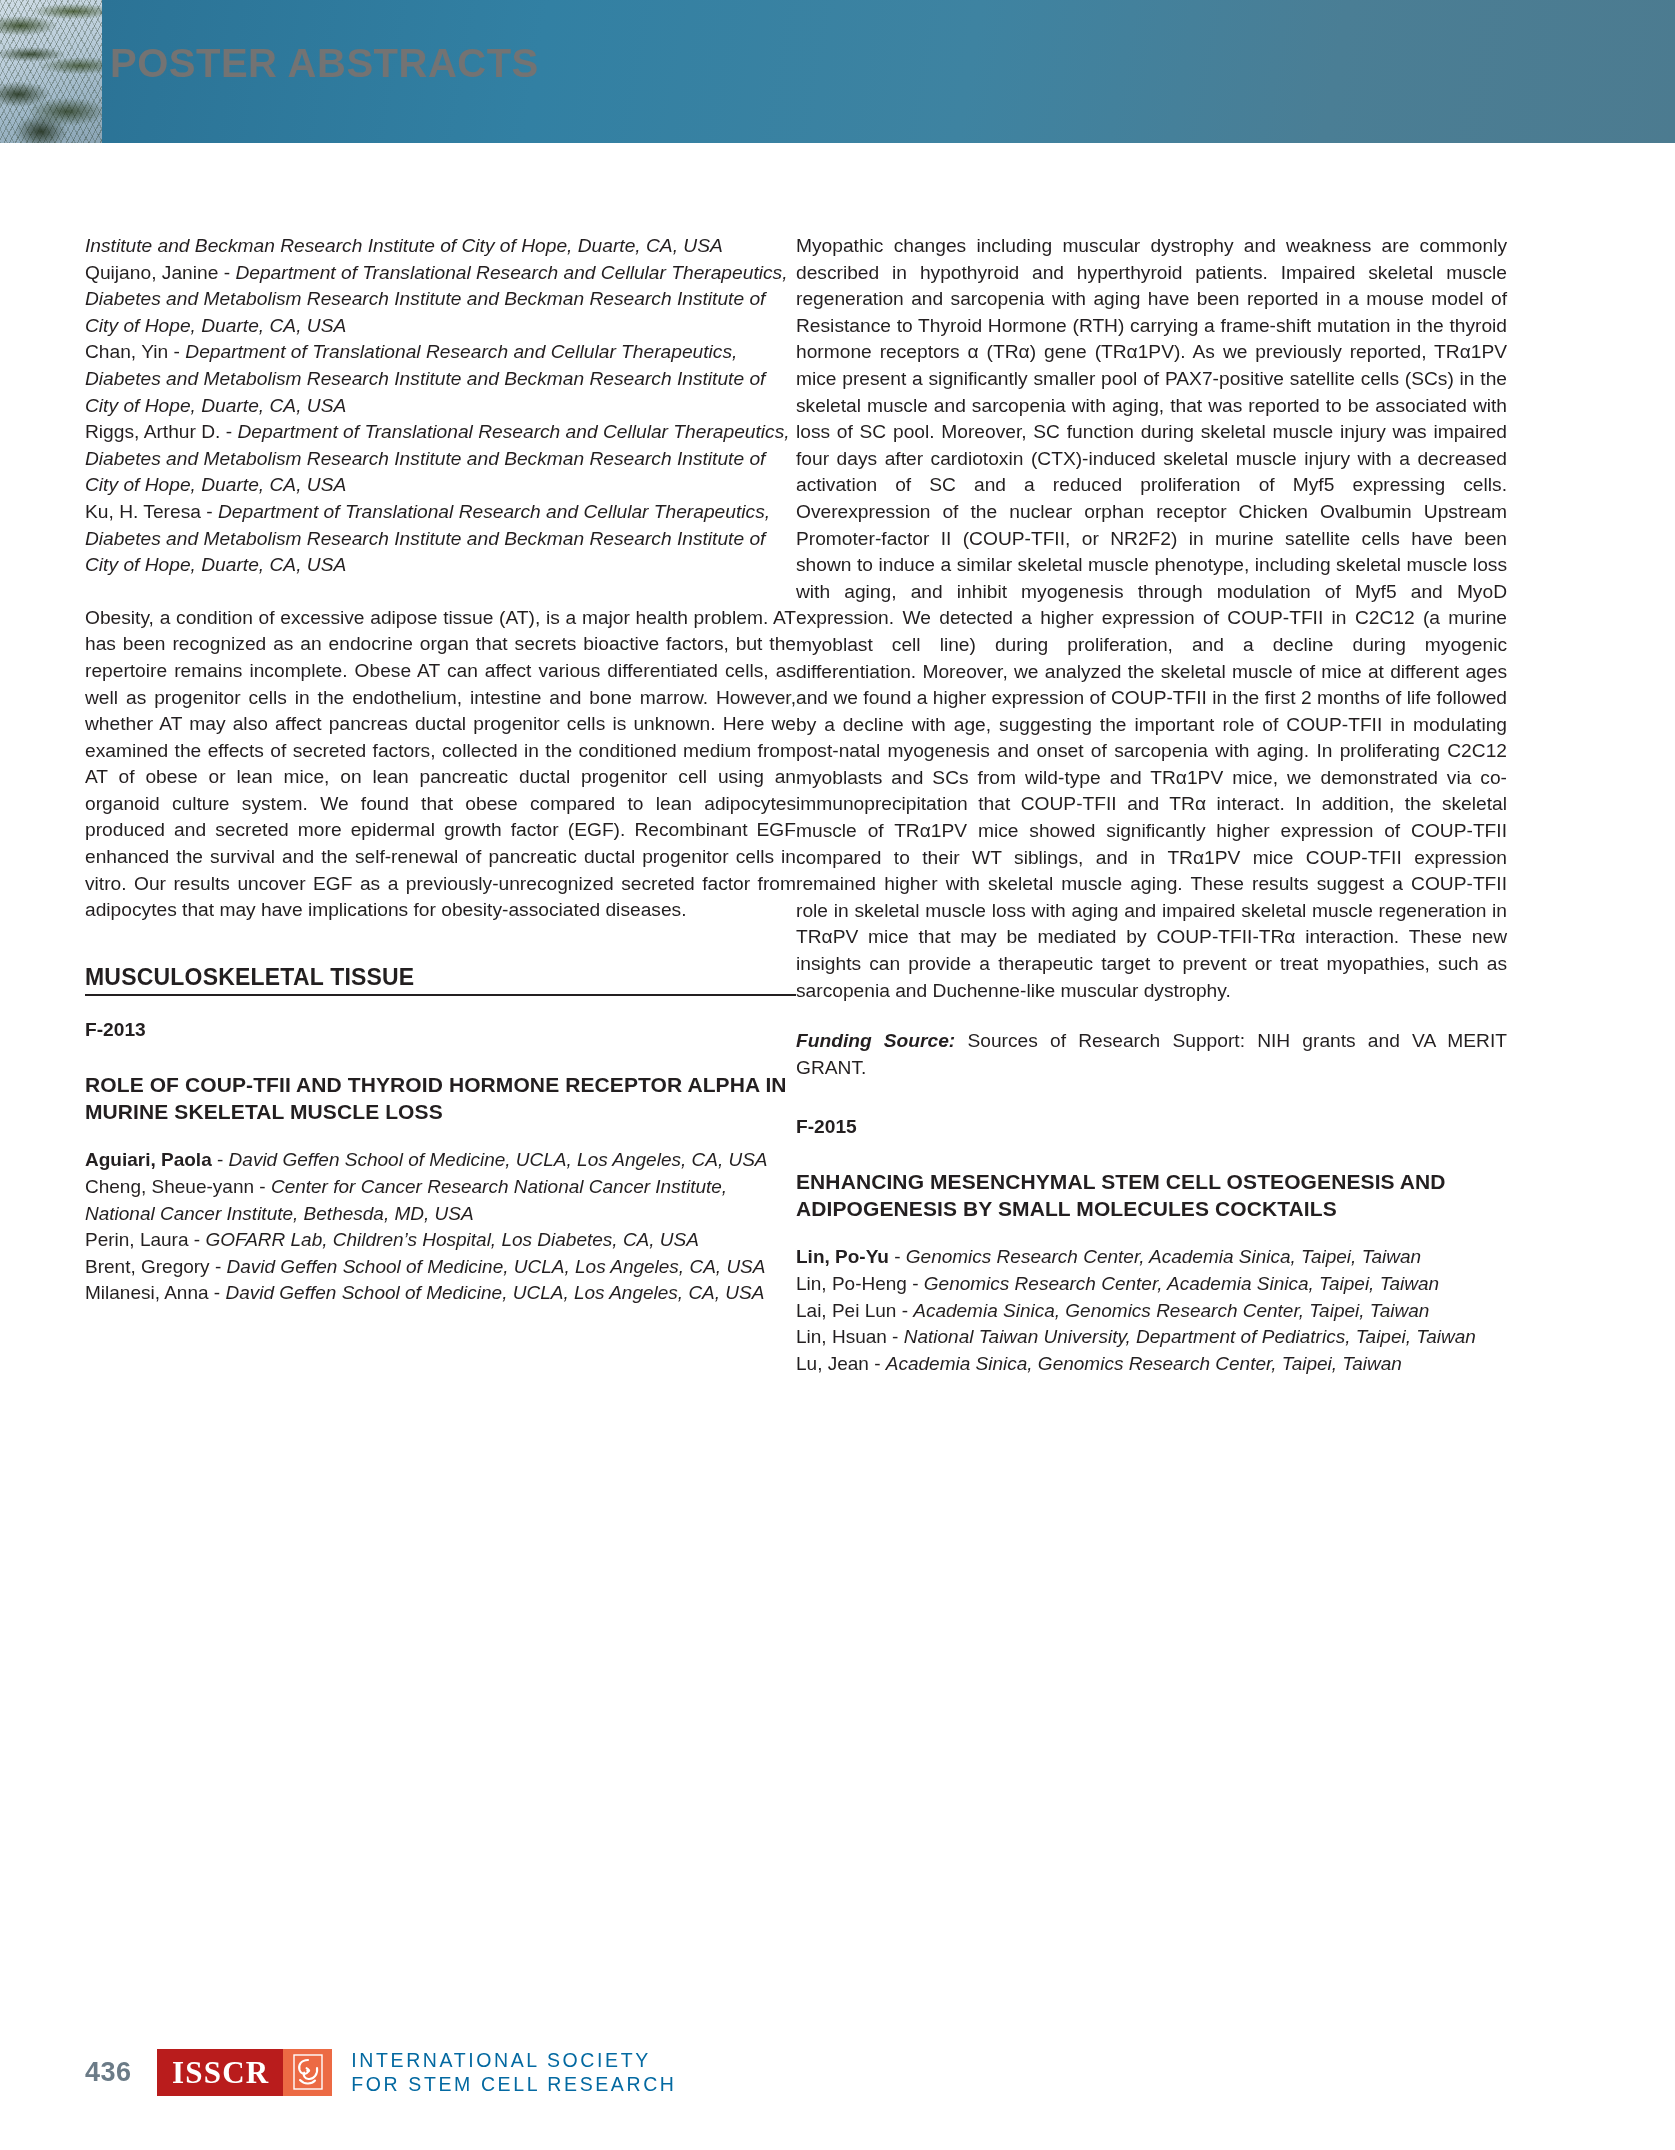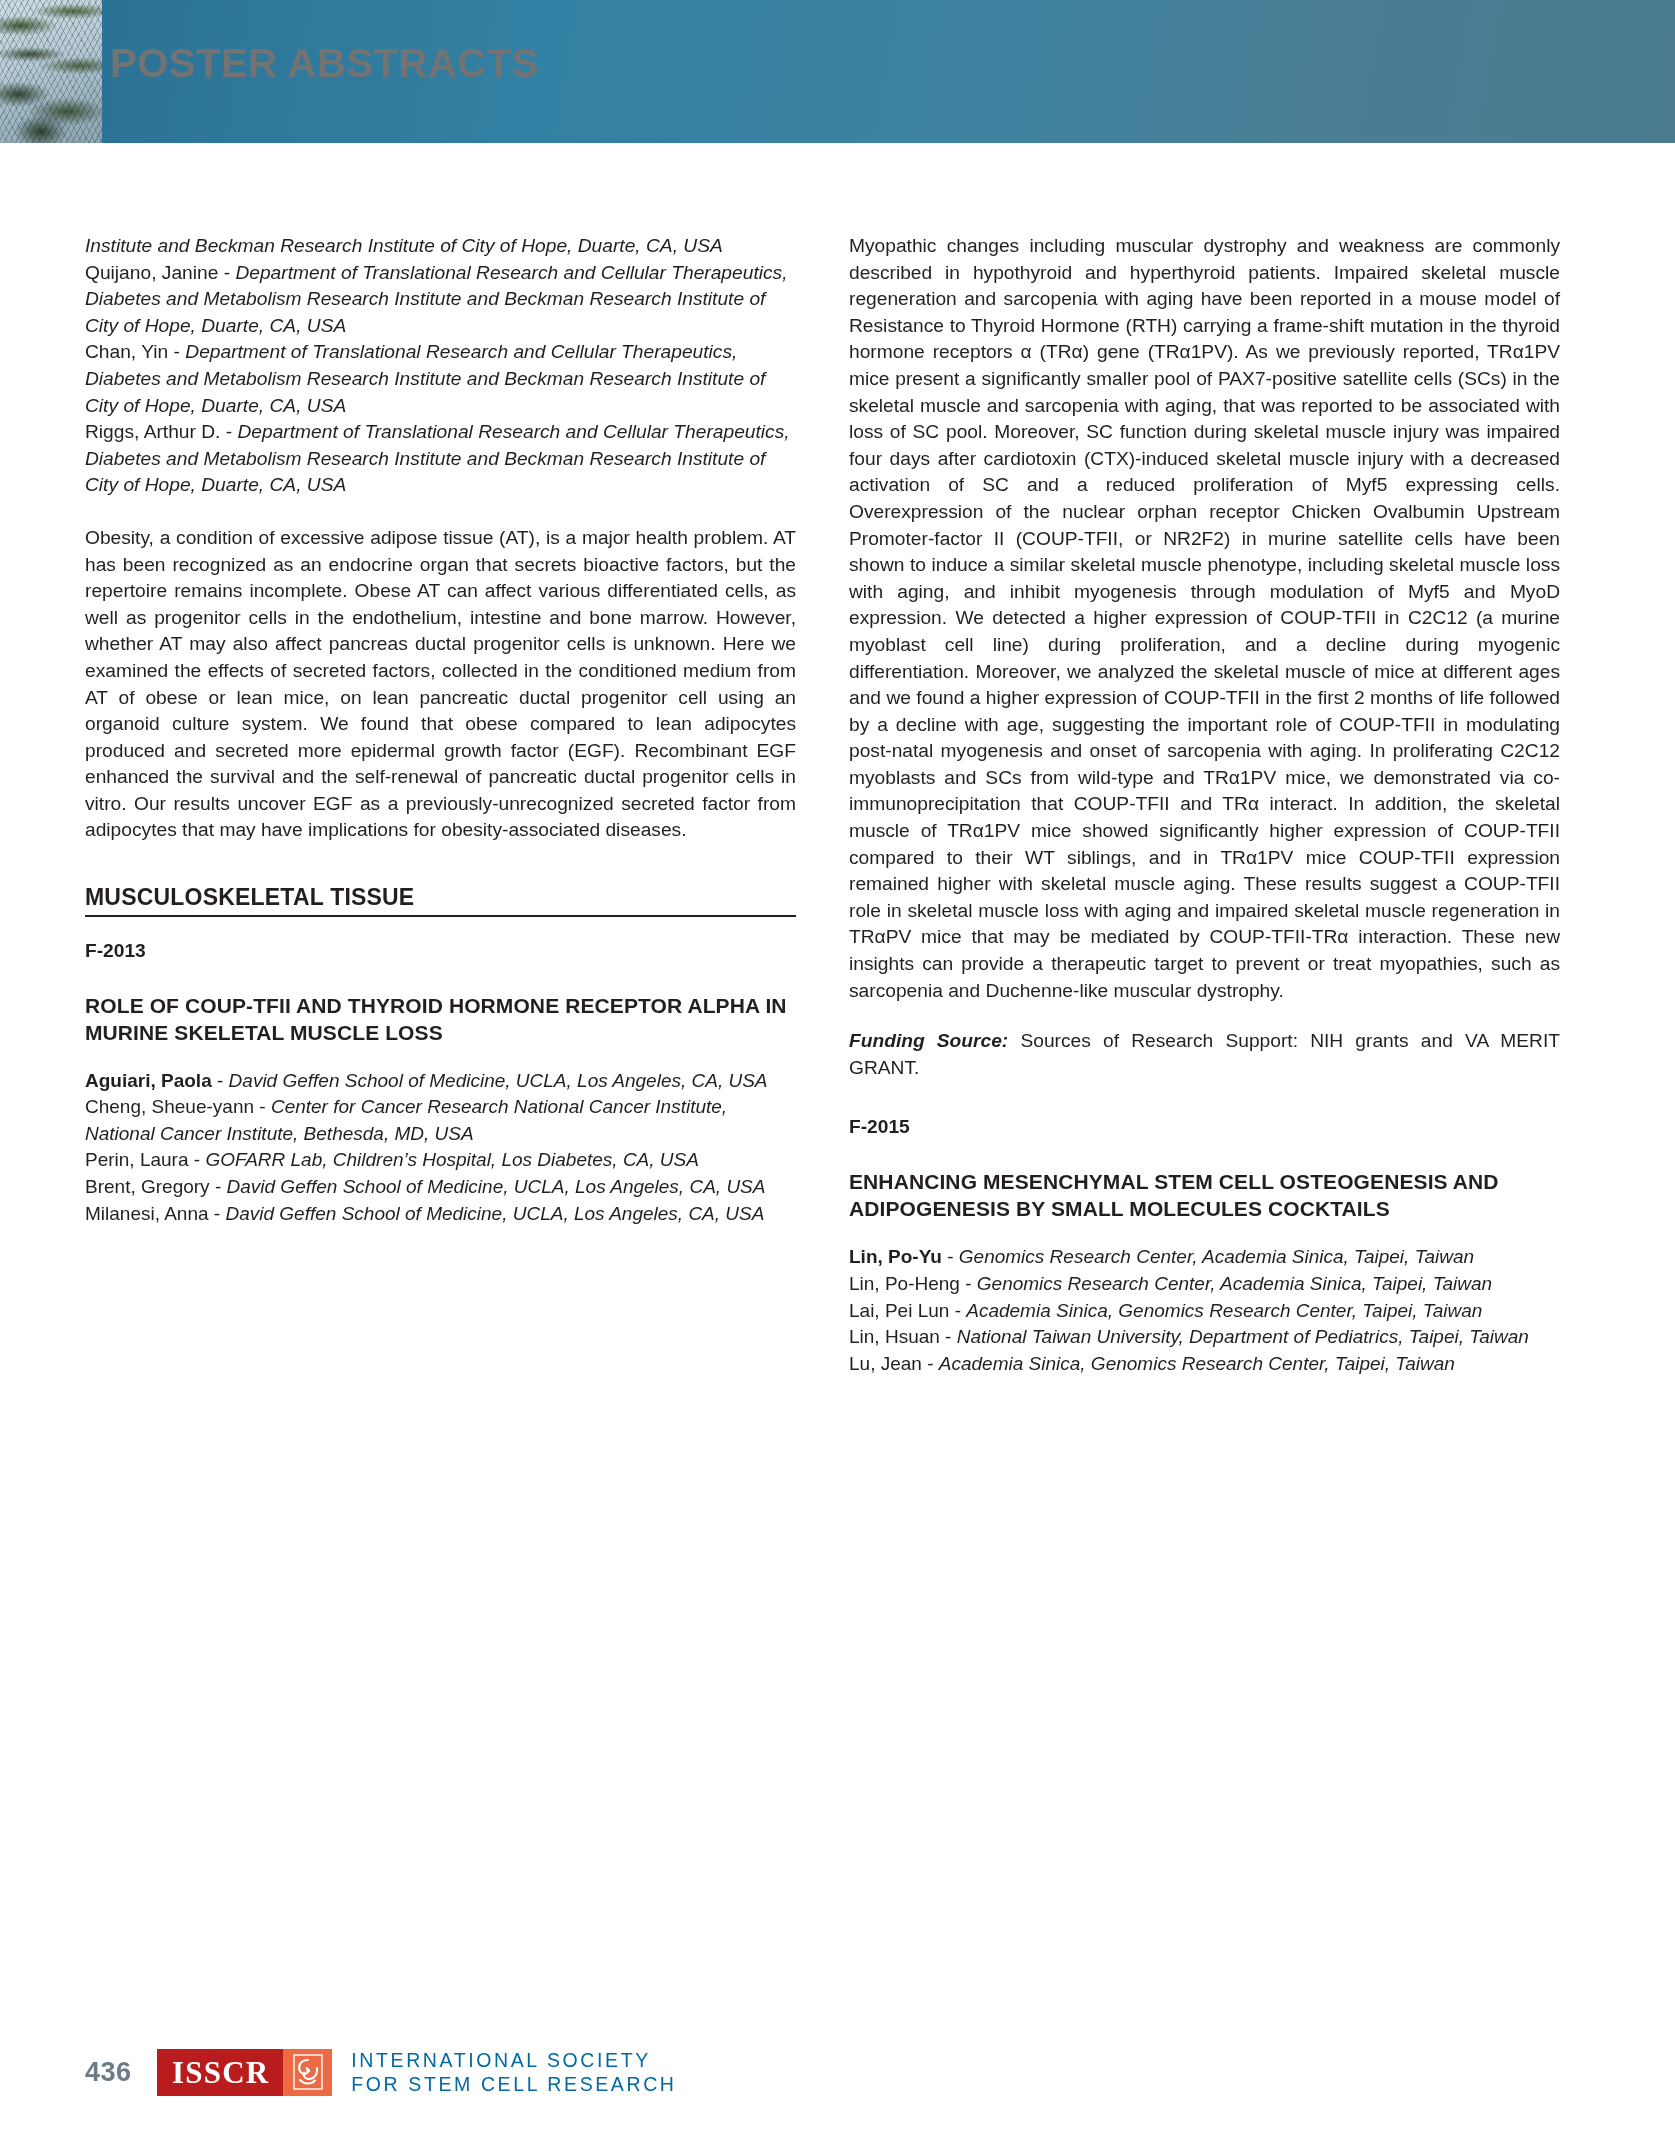--- a/index.html
+++ b/index.html
@@ -77,21 +77,20 @@
     left: 0;
     width: 1675px;
     height: 2007px;
   }
   .columns {
     position: absolute;
     left: 85px;
     top: 90px;
     width: 1505px;
     display: flex;
-    gap: 53px;
   }
   .col {
     width: 711px;
   }
 
   
   .affil-block {
     font-size: 19.2px;
     line-height: 26.6px;
     text-align: left;
@@ -218,20 +217,21 @@
 <div class="page">
   <div class="columns">
 
     <div class="col">
 
       <div class="affil-block">
         <span class="affil-line"><i>Institute and Beckman Research Institute of City of Hope, Duarte, CA, USA</i></span>
         <span class="affil-line"><span>Quijano, Janine</span> - <i>Department of Translational Research and Cellular Therapeutics, Diabetes and Metabolism Research Institute and Beckman Research Institute of City of Hope, Duarte, CA, USA</i></span>
         <span class="affil-line"><span>Chan, Yin</span> - <i>Department of Translational Research and Cellular Therapeutics, Diabetes and Metabolism Research Institute and Beckman Research Institute of City of Hope, Duarte, CA, USA</i></span>
         <span class="affil-line"><span>Riggs, Arthur D.</span> - <i>Department of Translational Research and Cellular Therapeutics, Diabetes and Metabolism Research Institute and Beckman Research Institute of City of Hope, Duarte, CA, USA</i></span>
+        <span class="affil-line"><span>Ku, H. Teresa</span> - <i>Department of Translational Research and Cellular Therapeutics, Diabetes and Metabolism Research Institute and Beckman Research Institute of City of Hope, Duarte, CA, USA</i></span>
       </div>
 
       <p class="abstract">Obesity, a condition of excessive adipose tissue (AT), is a major health problem. AT has been recognized as an endocrine organ that secrets bioactive factors, but the repertoire remains incomplete. Obese AT can affect various differentiated cells, as well as progenitor cells in the endothelium, intestine and bone marrow. However, whether AT may also affect pancreas ductal progenitor cells is unknown. Here we examined the effects of secreted factors, collected in the conditioned medium from AT of obese or lean mice, on lean pancreatic ductal progenitor cell using an organoid culture system. We found that obese compared to lean adipocytes produced and secreted more epidermal growth factor (EGF). Recombinant EGF enhanced the survival and the self-renewal of pancreatic ductal progenitor cells in vitro. Our results uncover EGF as a previously-unrecognized secreted factor from adipocytes that may have implications for obesity-associated diseases.</p>
 
       <h2 class="section-head">MUSCULOSKELETAL TISSUE</h2>
 
       <div class="abs-id">F-2013</div>
 
       <h3 class="abs-title">ROLE OF COUP-TFII AND THYROID HORMONE RECEPTOR ALPHA IN MURINE SKELETAL MUSCLE LOSS</h3>
 

